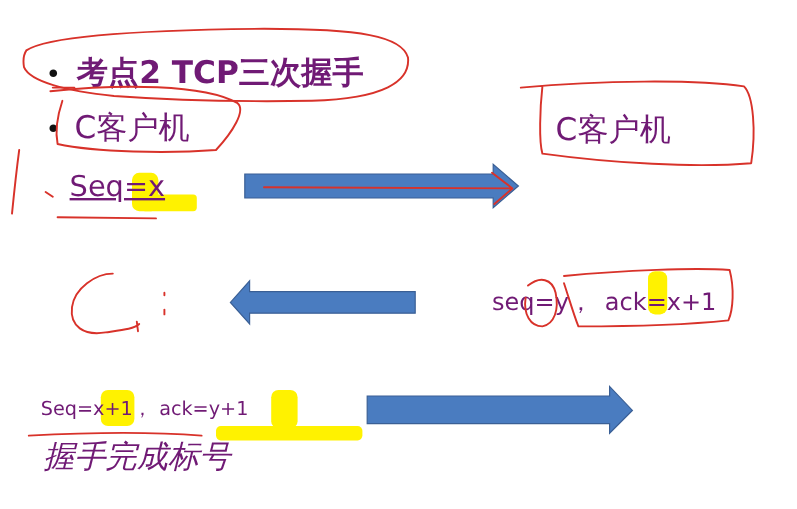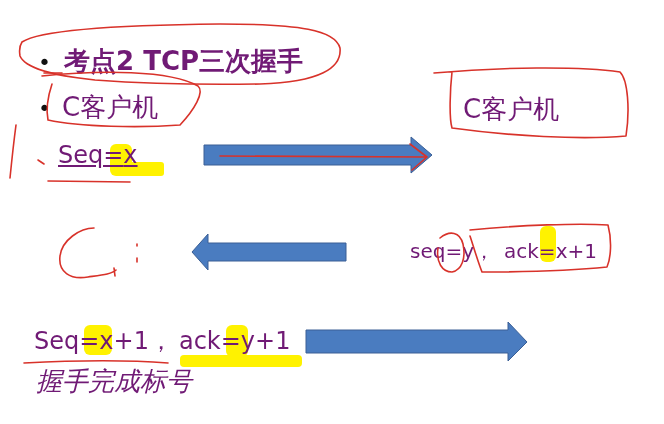--- a/index.html
+++ b/index.html
@@ -31,21 +31,21 @@
 <span class="txt" style="left:463px;top:94px;font-size:26px;">C客户机</span>
 
 <div class="txt" style="left:58px;top:140px;font-size:24px;text-decoration:underline;">
   <span>Seq=</span><span>x</span>
 </div>
 
 <div class="txt" style="left:376px;top:236px;font-size:20px;margin-left:34px;">
   <span>seq=</span><span>y</span><span>，</span><span style="display:inline-block;width:10px"></span><span>ack=</span><span>x</span><span>+1</span>
 </div>
 
-<div class="txt" style="left:34px;top:326px;font-size:24px;">
+<div class="txt" style="left:34px;top:326px;font-size:16px;">
   <span>Seq=</span><span>x</span><span>+1</span><span>，</span><span style="display:inline-block;width:6px"></span><span>ack=</span><span>y</span><span>+1</span>
 </div>
 
 <span class="txt" style="left:36px;top:366px;font-size:26px;font-style:italic;">握手完成标号</span>
 
 <svg class="overlay" width="664" height="424" viewBox="0 0 664 424">
 
   <g>
     <polygon points="204,145 411,145 411,137 432,155 411,173 411,165 204,165" fill="#4a7cc0" stroke="#3a5f95" stroke-width="1"></polygon>
   </g>

